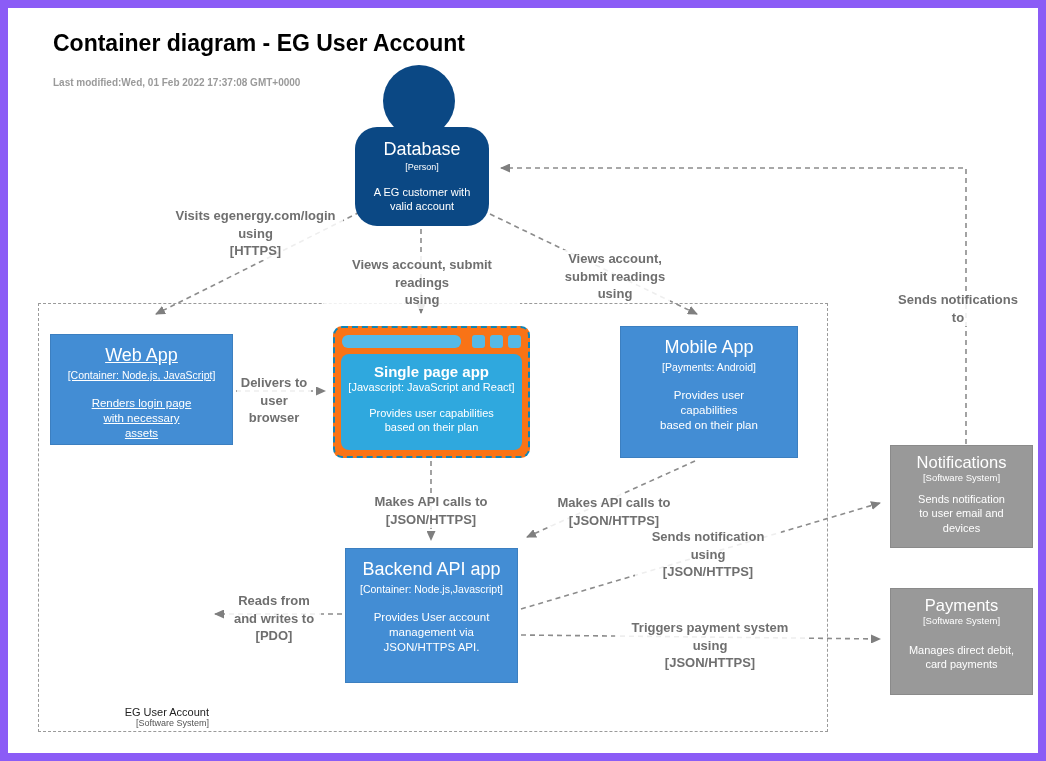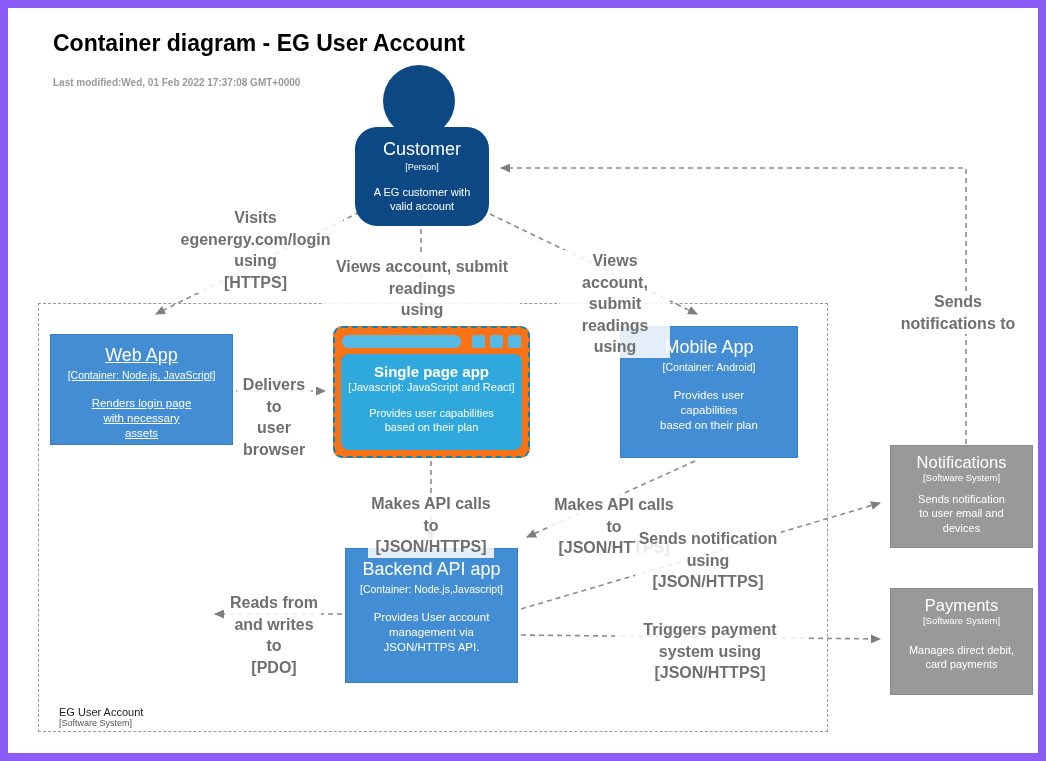--- a/index.html
+++ b/index.html
@@ -11,21 +11,21 @@
   }
   .page-title { position:absolute; left:45px; top:22px; font-size:23px; font-weight:bold; color:#000; }
   .last-modified { position:absolute; left:45px; top:69px; font-size:10px; font-weight:bold; color:#9a9a9a; }
 
   svg.connectors { position:absolute; left:0; top:0; width:1046px; height:761px; pointer-events:none; }
 
   .boundary {
     position:absolute; left:30px; top:295px; width:790px; height:429px;
     border:1px dashed #9a9a9a;
   }
-  .boundary-label { position:absolute; left:20px; bottom:3px; width:150px; text-align:left; }
+  .boundary-label { position:absolute; left:20px; bottom:3px; width:150px; text-align:right; }
   .boundary-name { font-size:11px; color:#222; }
   .boundary-type { font-size:9px; color:#555; }
 
   .node { position:absolute; color:#fff; text-align:center; }
   .node-title { display:block; font-size:18px; }
   .node-sub { display:block; font-size:10.5px; margin-top:3px; }
   .node-desc { display:block; font-size:11.5px; margin-top:15px; white-space:pre-line; line-height:1.3; }
 
   .person-head { position:absolute; left:375px; top:57px; width:72px; height:72px; border-radius:50%; background:#0b4884; }
   .person-body { left:347px; top:119px; width:134px; height:99px; background:#0b4884; border-radius:22px; padding-top:12px; }
@@ -54,21 +54,21 @@
   .external-box .node-desc { font-size:11px; margin-top:9px; }
   .payments .node-desc { margin-top:17px; }
 
   .database { position:absolute; left:48px; top:545px; width:149px; height:127px; color:#fff; text-align:center; }
   .db-text { position:absolute; left:0; top:22px; width:100%; }
   .db-text .node-title { font-size:17px; }
   .db-text .node-sub { font-size:10.5px; margin-top:1px; }
   .db-text .node-desc { font-size:11px; margin-top:8px; }
 
   .edge-label {
-    position:absolute; font-size:16px; font-weight:bold; color:#6f6f6f;
+    position:absolute; font-size:13px; font-weight:bold; color:#6f6f6f;
     text-align:center; white-space:pre-line; line-height:1.35;
     background:rgba(255,255,255,0.85);
   }
   .l1 { left:160px; top:199px; width:175px; }
   .l2 { left:316px; top:248px; width:196px; }
   .l3 { left:552px; top:242px; width:110px; }
   .l4 { left:884px; top:283px; width:132px; }
   .l5 { left:229px; top:366px; width:74px; }
   .l6 { left:360px; top:485px; width:126px; }
   .l7 { left:543px; top:486px; width:126px; }
@@ -106,21 +106,21 @@
 
   <div class="boundary">
     <div class="boundary-label">
       <div class="boundary-name">EG User Account</div>
       <div class="boundary-type">[Software System]</div>
     </div>
   </div>
 
   <div class="person-head"></div>
   <div class="node person-body">
-    <span class="node-title">Customer</span>
+    <span class="node-title">Database</span>
     <span class="node-sub">[Person]</span>
     <span class="node-desc">A EG customer with
 valid account</span>
   </div>
 
   <div class="node container-box web-app">
     <span class="node-title">Web App</span>
     <span class="node-sub">[Container: Node.js, JavaScript]</span>
     <span class="node-desc">Renders login page
 with necessary
@@ -137,21 +137,21 @@
     <div class="spa-content">
       <span class="node-title">Single page app</span>
       <span class="node-sub">[Javascript: JavaScript and React]</span>
       <span class="node-desc">Provides user capabilities
 based on their plan</span>
     </div>
   </div>
 
   <div class="node container-box mobile-app">
     <span class="node-title">Mobile App</span>
-    <span class="node-sub">[Container: Android]</span>
+    <span class="node-sub">[Payments: Android]</span>
     <span class="node-desc">Provides user
 capabilities
 based on their plan</span>
   </div>
 
   <div class="node container-box backend-api">
     <span class="node-title">Backend API app</span>
     <span class="node-sub">[Container: Node.js,Javascript]</span>
     <span class="node-desc">Provides User account
 management via

